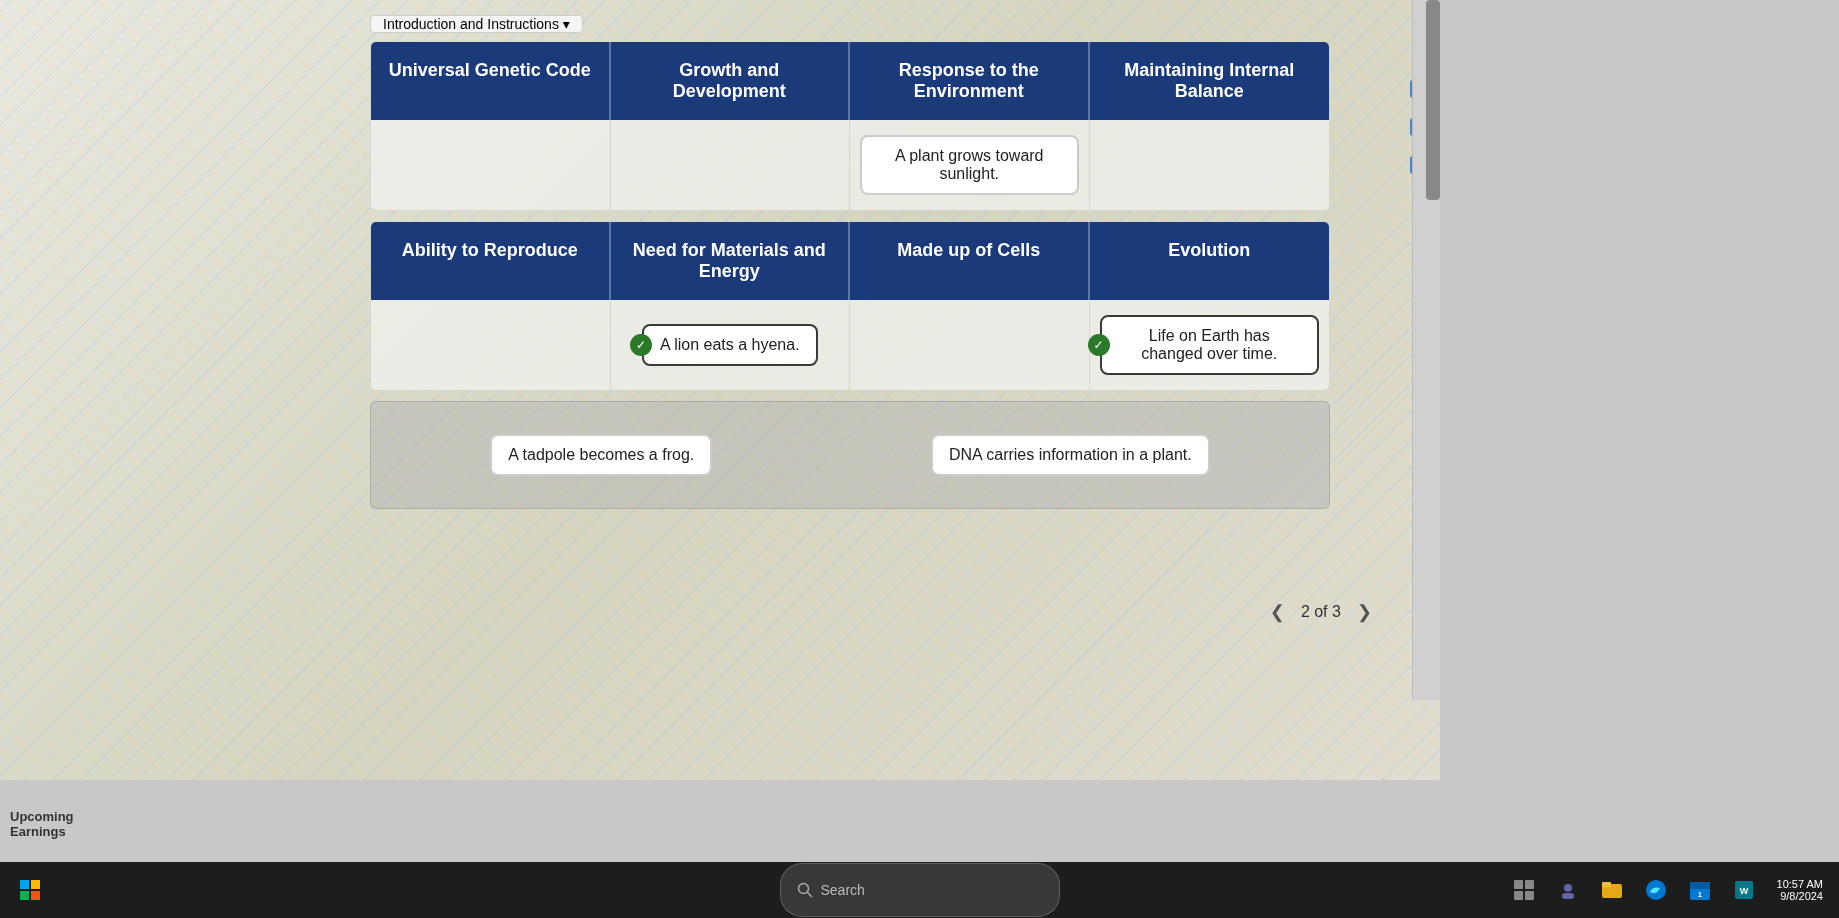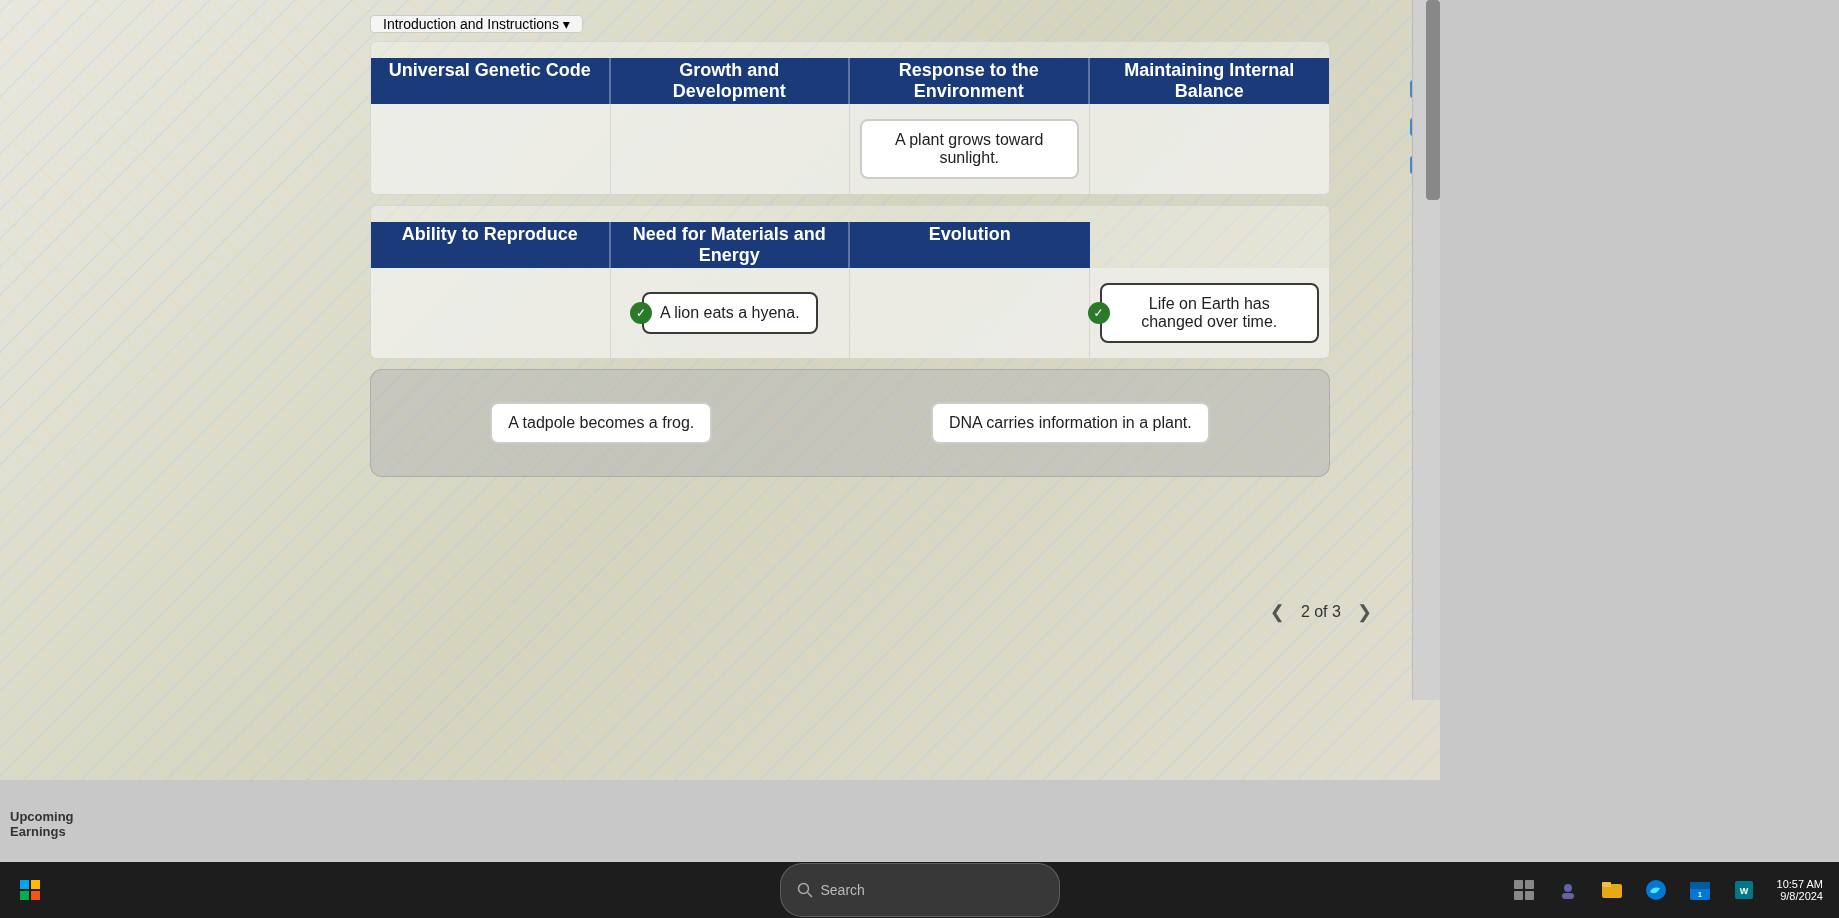--- a/index.html
+++ b/index.html
@@ -130,23 +130,22 @@
       grid-template-columns: 1fr 1fr 1fr 1fr;
       background: transparent;
     }
 
     .header-cell {
       background: #1a3a7a;
       color: white;
       font-weight: bold;
       font-size: 18px;
       text-align: center;
-      padding: 2px 10px;
+      padding: 18px 10px;
       border-right: 2px solid rgba(255,255,255,0.3);
-      margin-top: 16px;
     }
 
     .header-cell:last-child {
       border-right: none;
     }
 
     
     .content-row {
       display: grid;
       grid-template-columns: 1fr 1fr 1fr 1fr;
@@ -198,21 +197,21 @@
       align-items: center;
       justify-content: center;
       color: white;
       font-size: 12px;
     }
 
     
     .drag-area {
       background: rgba(180,180,180,0.5);
       border: 1px solid rgba(150,150,150,0.5);
-      border-radius: 12px;
+      border-radius: 6px;
       padding: 32px 10px;
       display: flex;
       align-items: center;
       justify-content: space-around;
       min-height: 90px;
       margin-top: 10px;
     }
 
     
     .taskbar {
@@ -357,20 +356,23 @@
 
     <div class="section">
       <div class="header-row">
         <div class="header-cell">
           <span>Ability to Reproduce</span>
         </div>
         <div class="header-cell">
           <span>Need for Materials and Energy</span>
         </div>
         <div class="header-cell">
+          <span>Made up of Cells</span>
+        </div>
+        <div class="header-cell">
           <span>Evolution</span>
         </div>
       </div>
       <div class="content-row">
         <div class="content-cell"></div>
         <div class="content-cell">
           <div class="answer-box correct" style="position:relative;">
             <div class="check-icon">✓</div>
             <span>A lion eats a hyena.</span>
           </div>

